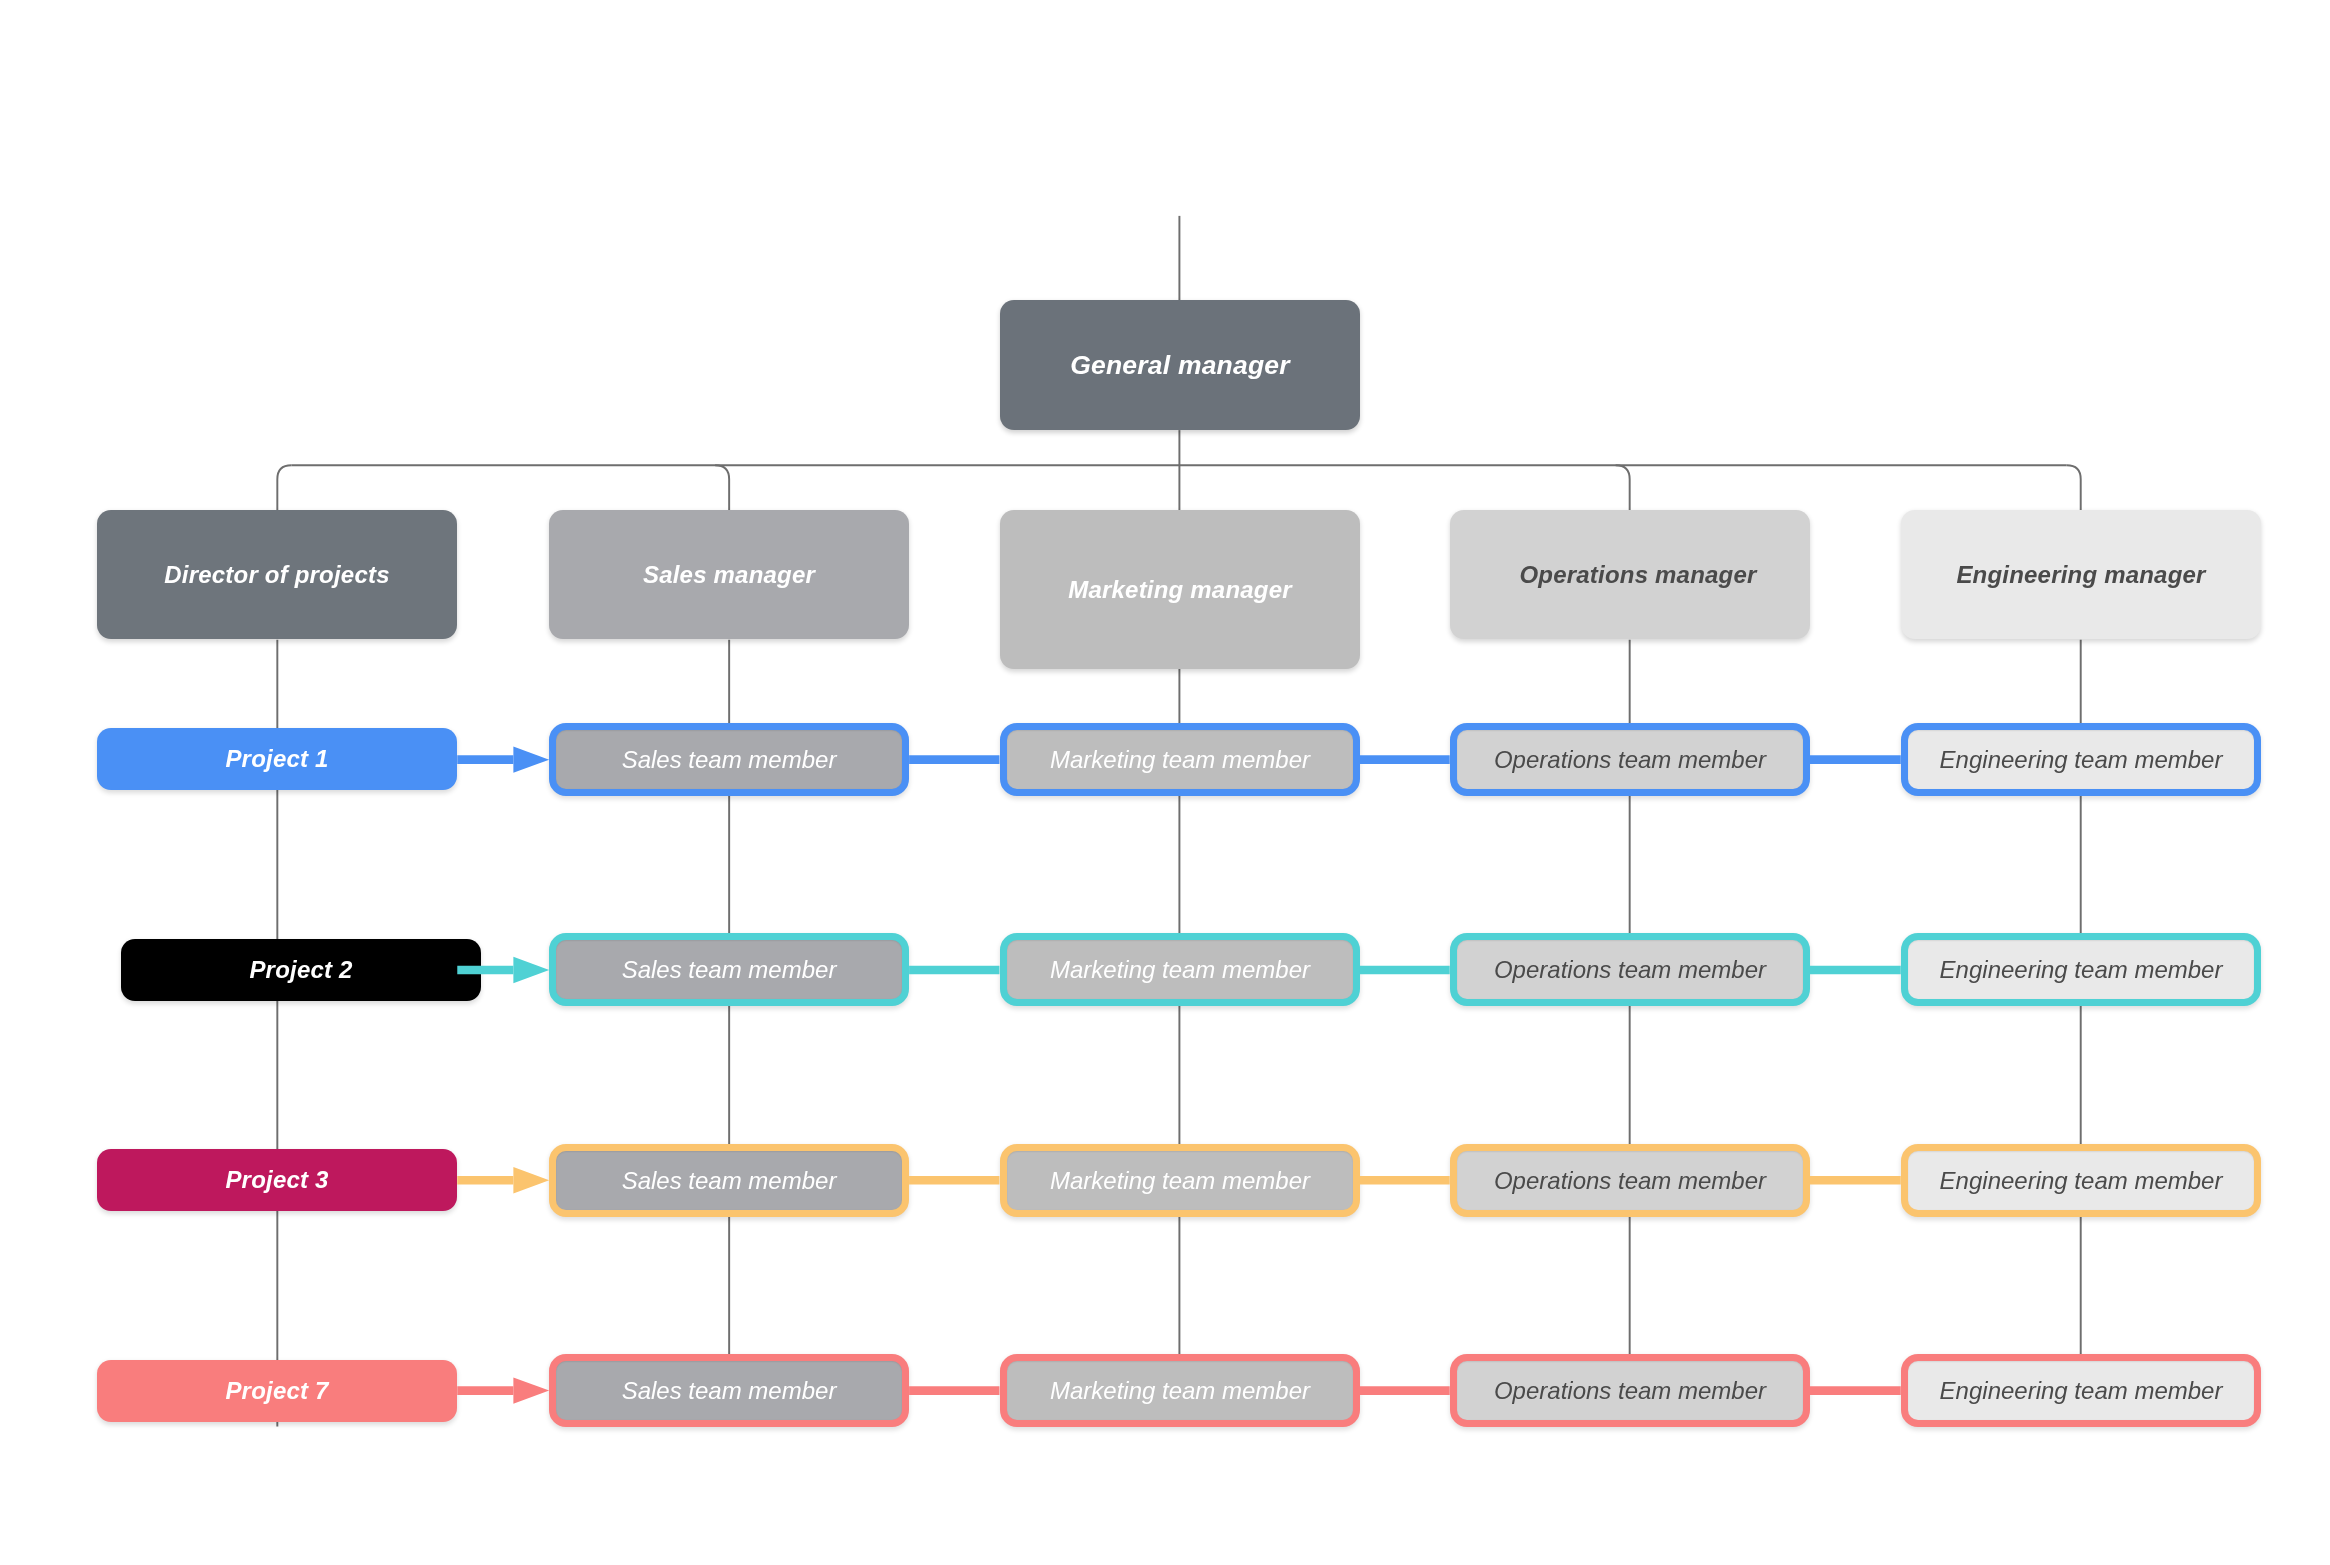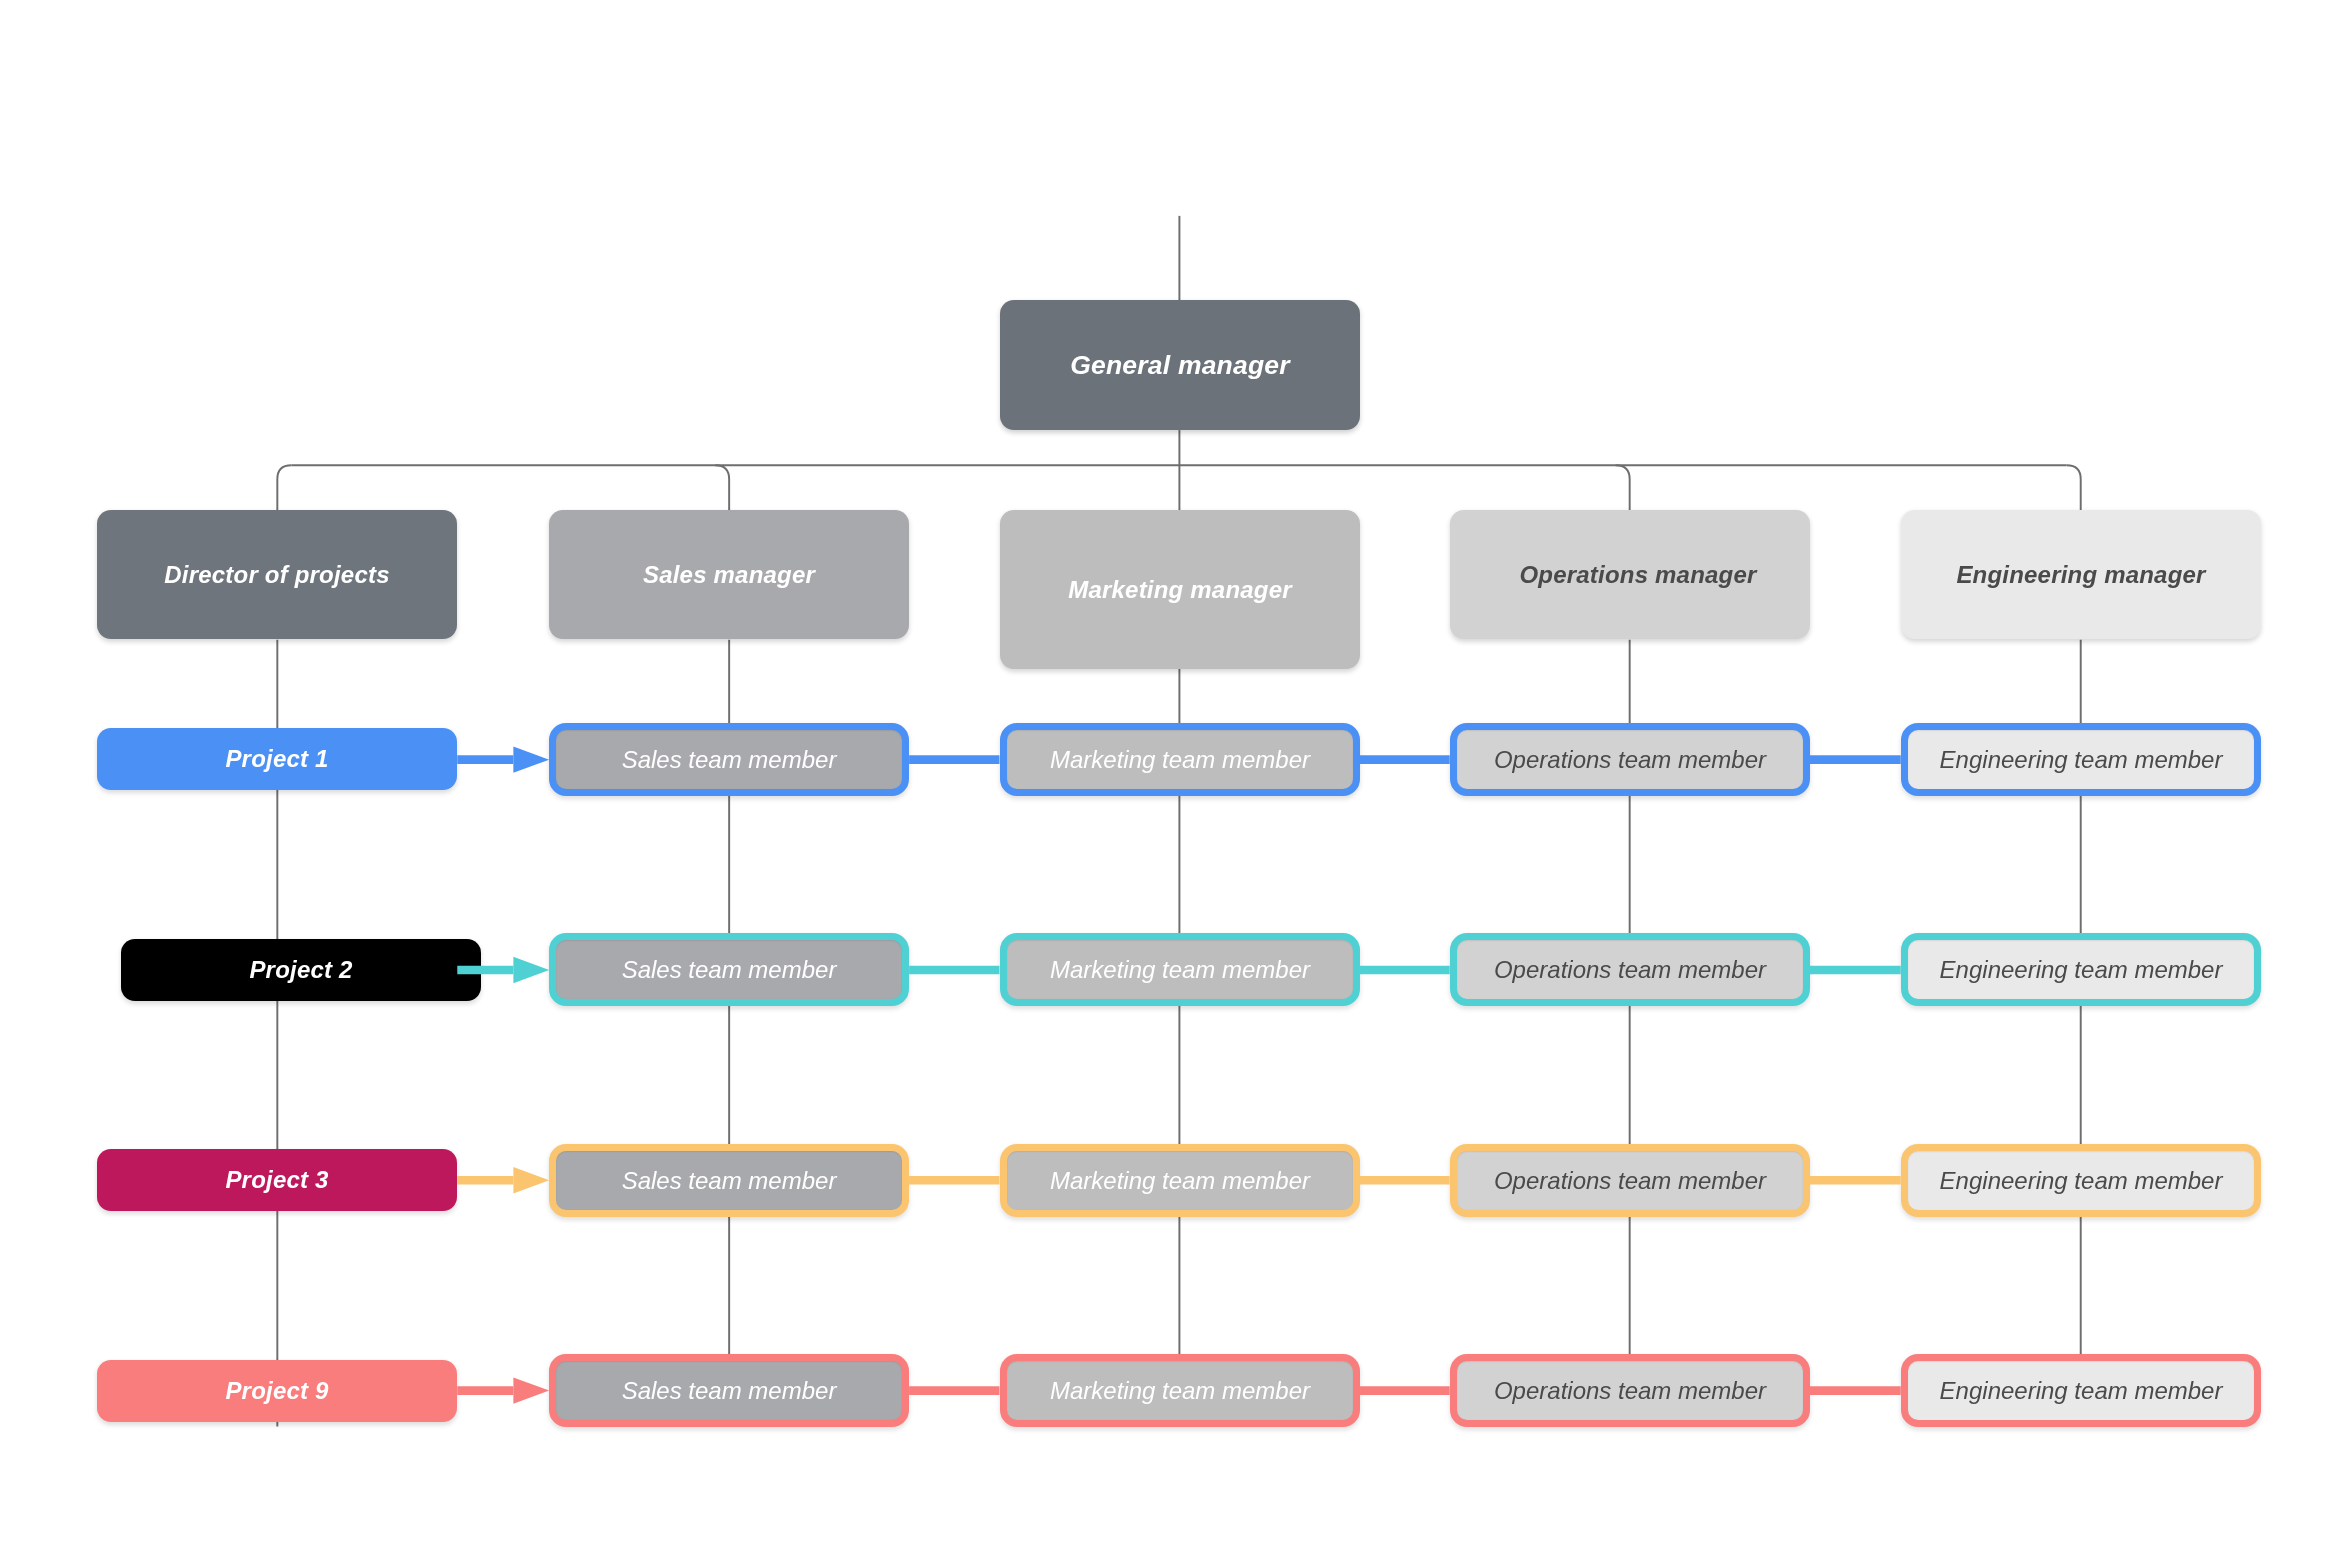--- a/index.html
+++ b/index.html
@@ -133,21 +133,21 @@
         <div class="inner" style="background: rgb(210, 210, 210);">
           <span>Operations team member</span>
         </div>
       </div>
       <div class="node member" style="left: 1901px; top: 1144px; width: 360px; height: 73px; border-color: rgb(251, 196, 110); background: rgb(251, 196, 110); color: rgb(74, 74, 74);">
         <div class="inner" style="background: rgb(233, 233, 233);">
           <span>Engineering team member</span>
         </div>
       </div>
       <div class="node proj" style="left: 97px; top: 1360px; width: 360px; height: 62px; background: rgb(249, 125, 125);">
-        <span>Project 9</span>
+        <span>Project 7</span>
       </div>
       <div class="node member" style="left: 549px; top: 1354px; width: 360px; height: 73px; border-color: rgb(249, 125, 125); background: rgb(249, 125, 125); color: rgb(255, 255, 255);">
         <div class="inner" style="background: rgb(168, 169, 173);">
           <span>Sales team member</span>
         </div>
       </div>
       <div class="node member" style="left: 1000px; top: 1354px; width: 360px; height: 73px; border-color: rgb(249, 125, 125); background: rgb(249, 125, 125); color: rgb(255, 255, 255);">
         <div class="inner" style="background: rgb(189, 189, 189);">
           <span>Marketing team member</span>
         </div>

